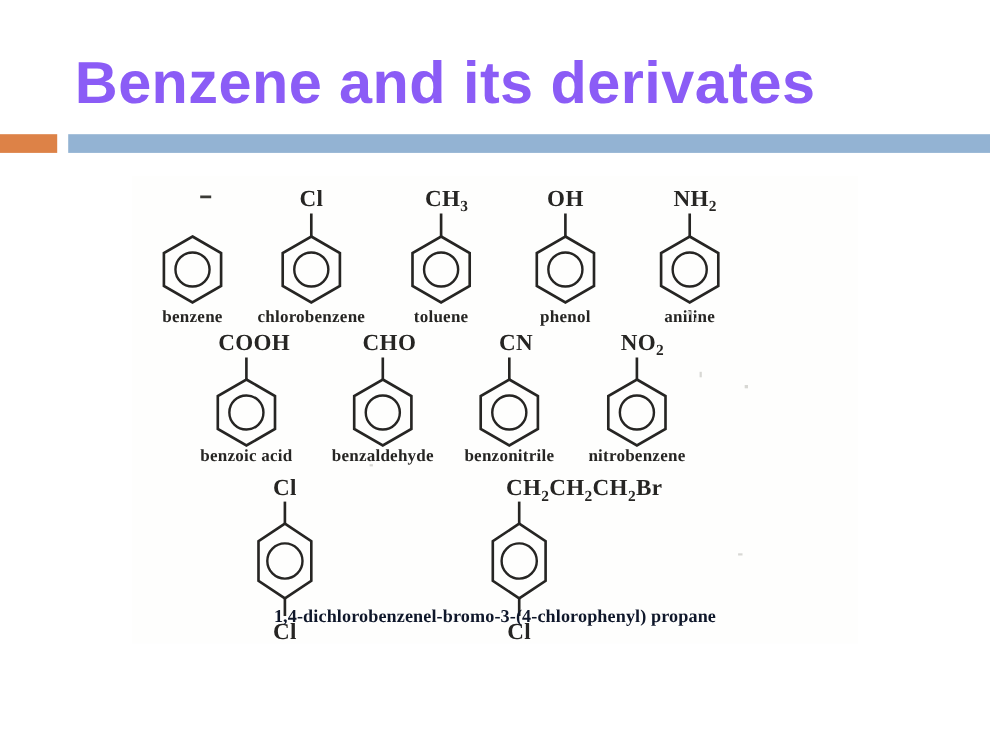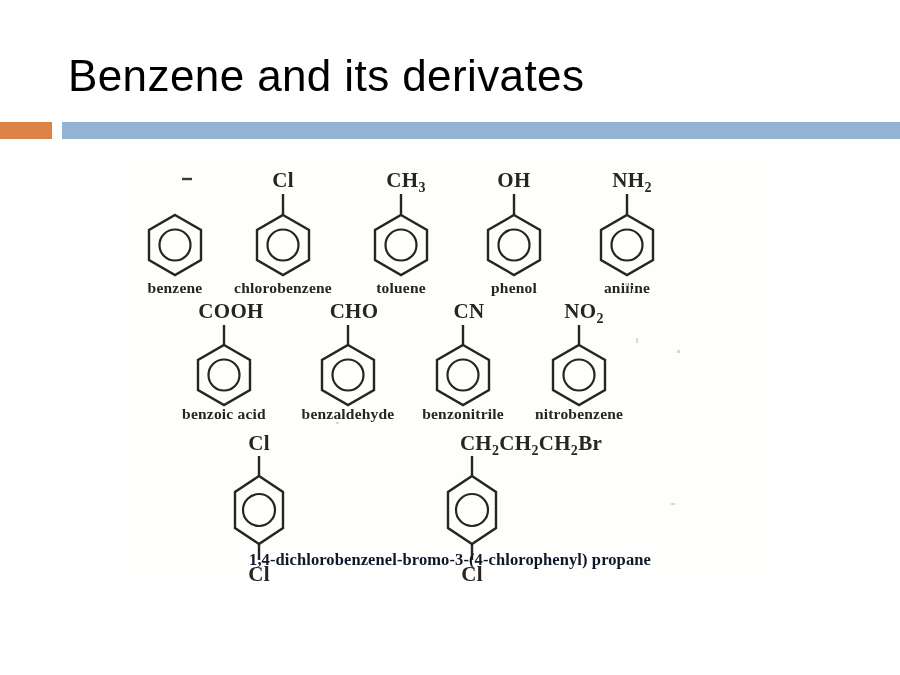--- a/index.html
+++ b/index.html
@@ -18,24 +18,24 @@
   
   #slide-title {
     position: absolute;
     left: 68px;
     top: 40px;
     width: 780px;
     height: 72px;
     display: flex;
     align-items: center;
     font-family: "Liberation Sans", sans-serif;
-    font-size: 44px;
-    font-weight: 400;
+    font-size: 54px;
+    font-weight: 700;
     letter-spacing: 0.4px;
-    color: #000000;
+    color: #8b5cf6;
     white-space: nowrap;
   }
 
   
   #title-divider {
     position: absolute;
     left: 0;
     top: 122px;
     width: 900px;
     height: 17px;

